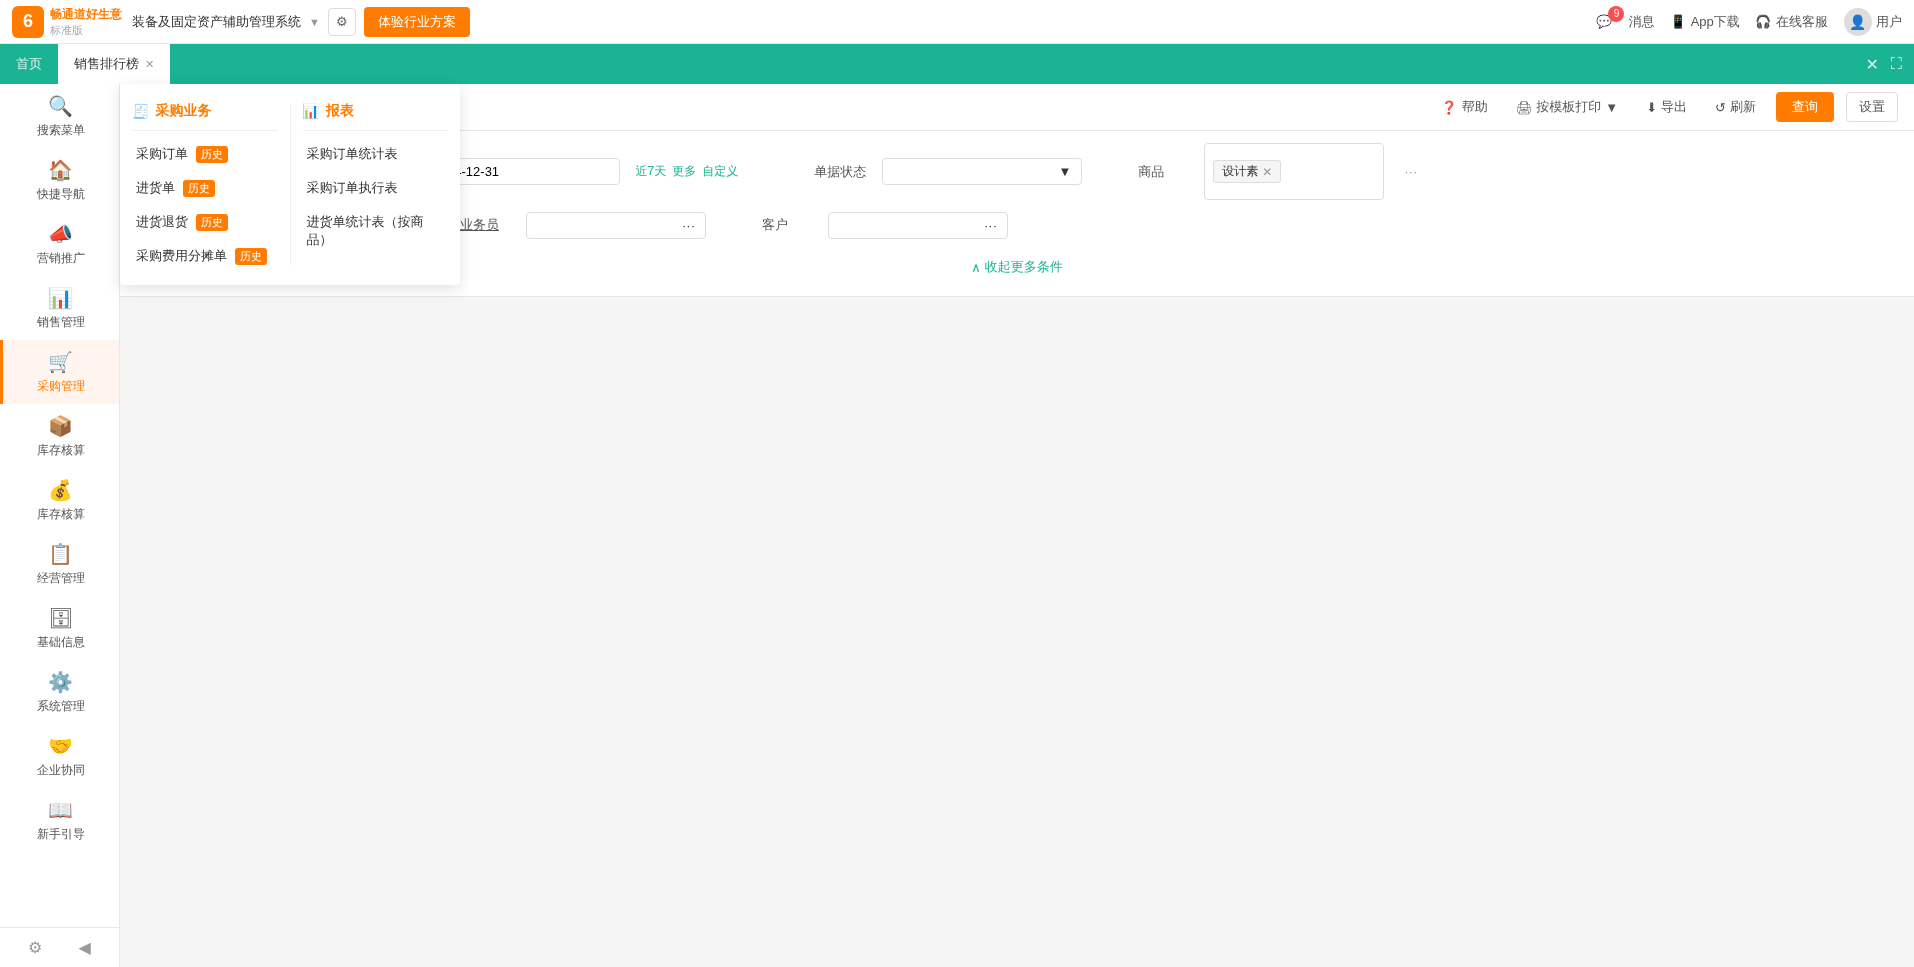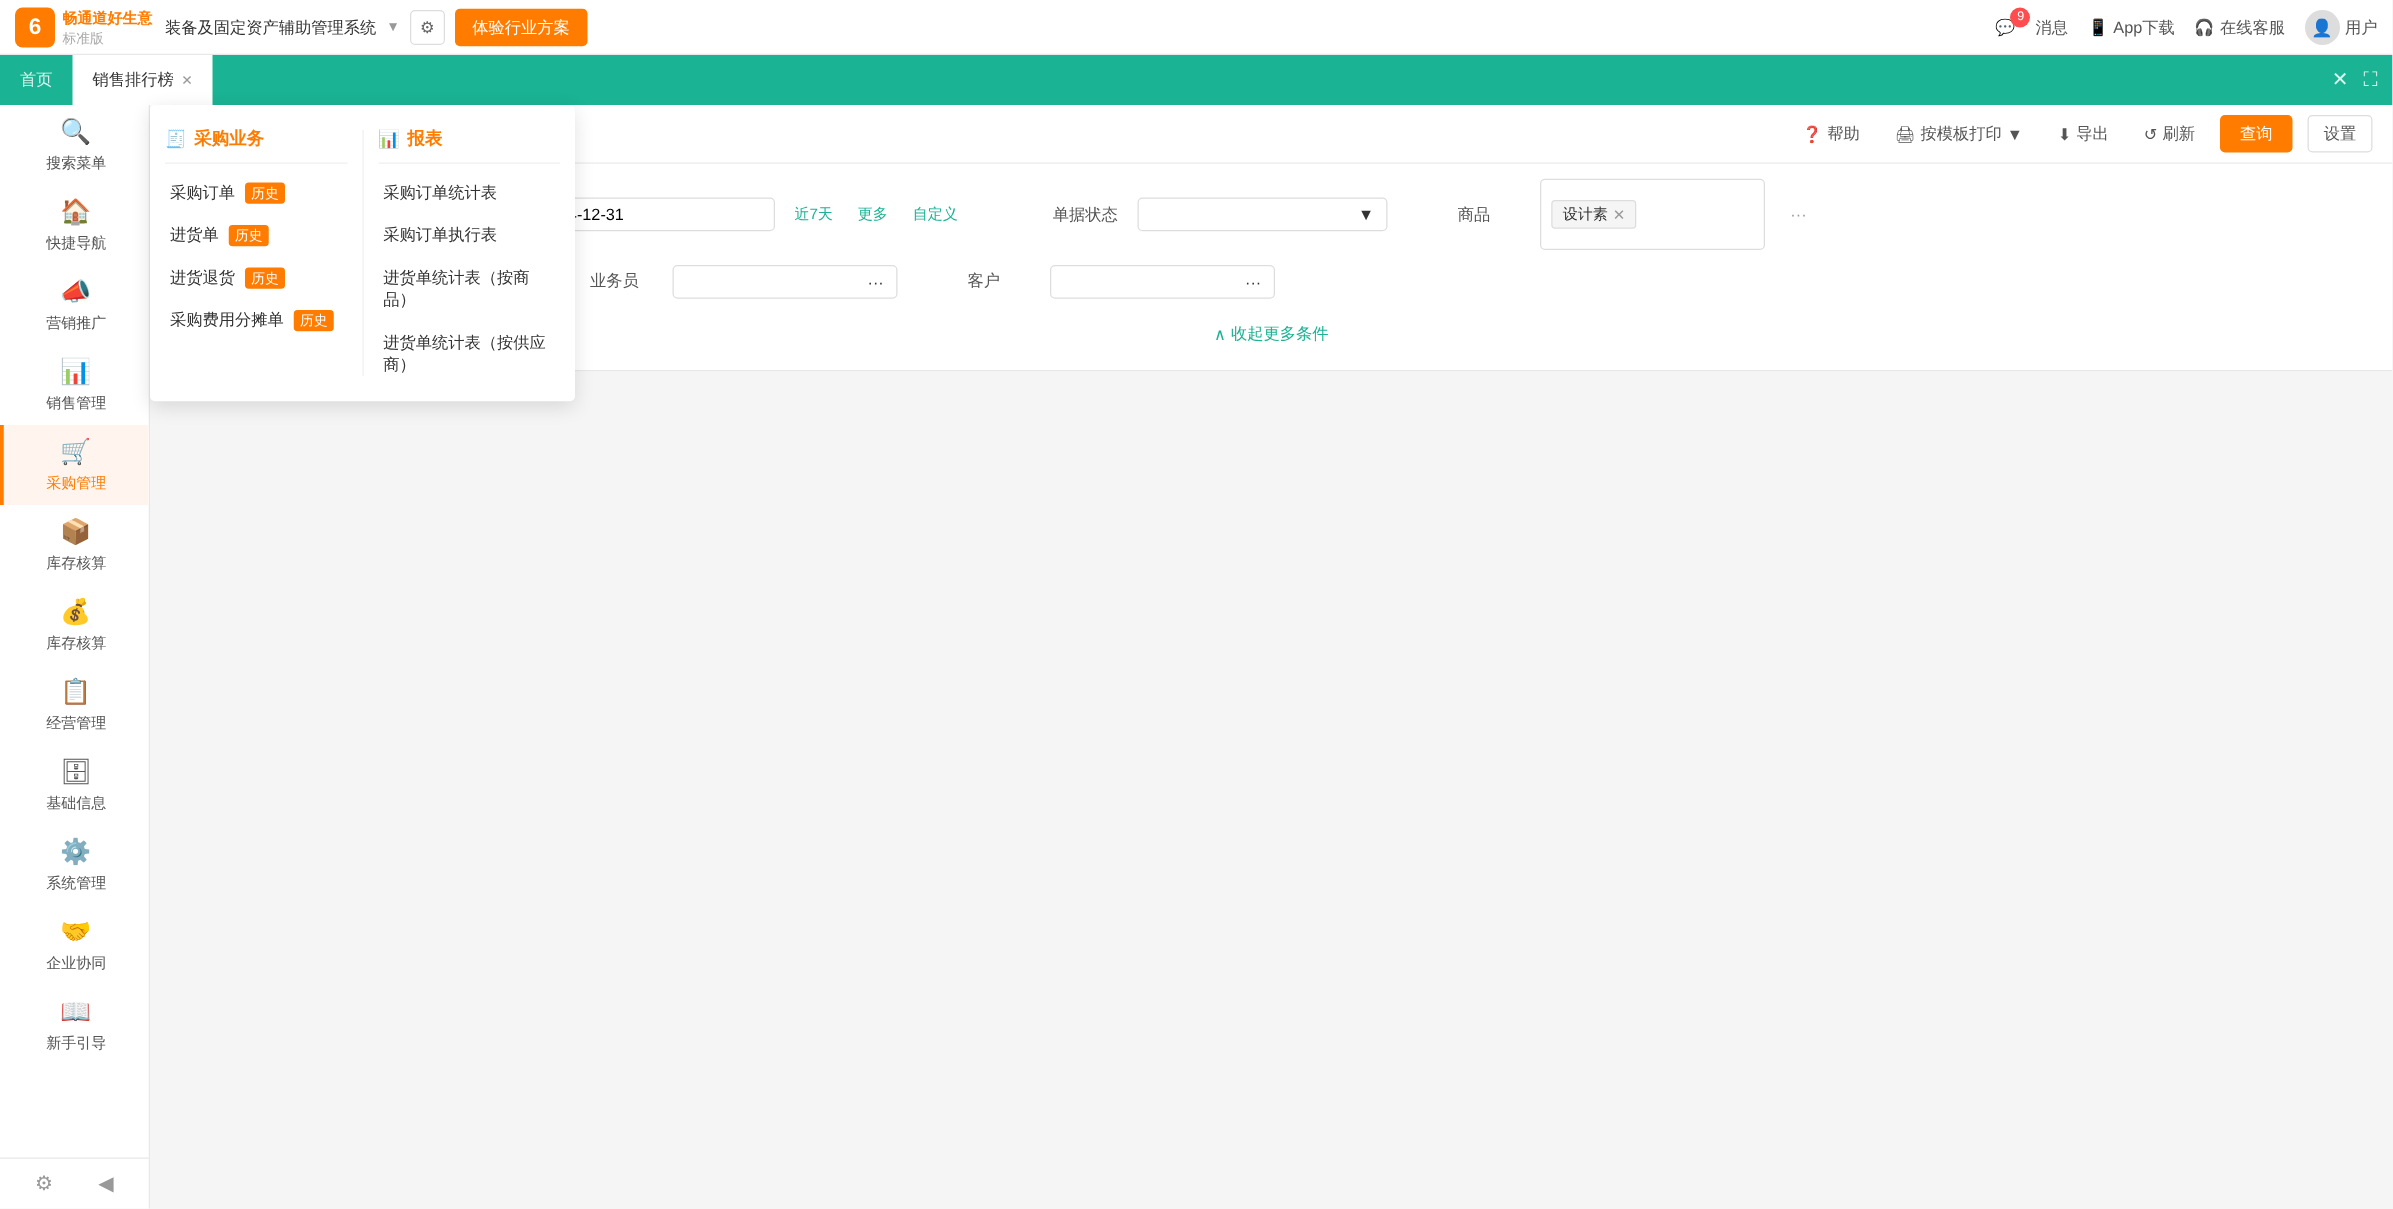--- a/index.html
+++ b/index.html
@@ -180,21 +180,21 @@
       font-size: 13px; color: #333; background: #fff; min-width: 160px;
       display: flex; align-items: center; justify-content: space-between; cursor: pointer;
     }
     .tag {
       background: #f5f5f5; border: 1px solid #ddd; border-radius: 3px;
       padding: 2px 8px; font-size: 12px; color: #333; display: inline-flex; align-items: center; gap: 4px;
     }
     .tag-close { cursor: pointer; color: #999; }
     .date-range { display: flex; align-items: center; gap: 6px; }
     .date-input { border: 1px solid #ddd; border-radius: 4px; padding: 5px 10px; font-size: 13px; min-width: 130px; }
-    .quick-dates { display: flex; gap: 20px; align-items: center; }
+    .quick-dates { display: flex; gap: 6px; align-items: center; }
     .quick-date-btn { cursor: pointer; color: #1ab394; font-size: 12px; }
     .ellipsis-btn { cursor: pointer; color: #999; padding: 0 4px; }
     .collapse-btn {
       display: flex; align-items: center; gap: 4px; cursor: pointer;
       color: #1ab394; font-size: 13px; justify-content: center; padding: 8px;
     }
 
     
     .empty-state {
       display: flex;
@@ -427,21 +427,21 @@
         <span class="ellipsis-btn">···</span>
       </div>
 
       <div class="filter-row">
         <span class="filter-label">排名项目</span>
         <div class="filter-select" style="width:200px;">
           <span>金额</span>
           <span>▼</span>
         </div>
 
-        <span class="filter-label" style="margin-left:52px;">业务员</span>
+        <span class="filter-label" style="margin-left:40px;text-decoration:underline;">业务员</span>
         <div class="filter-select" style="width:180px;">
           <span></span>
           <span>···</span>
         </div>
 
         <span class="filter-label" style="margin-left:40px;">客户</span>
         <div class="filter-select" style="width:180px;">
           <span></span>
           <span>···</span>
         </div>
@@ -491,18 +491,15 @@
       </div>
       <div class="dropdown-item">
         <span>采购订单统计表</span>
       </div>
       <div class="dropdown-item">
         <span>采购订单执行表</span>
       </div>
       <div class="dropdown-item">
         <span>进货单统计表（按商品）</span>
       </div>
-      <div class="dropdown-item">
-        <span>进货单统计表（按供应商）</span>
-      </div>
     </div>
   </div>
 </div>
 
 </body></html>

